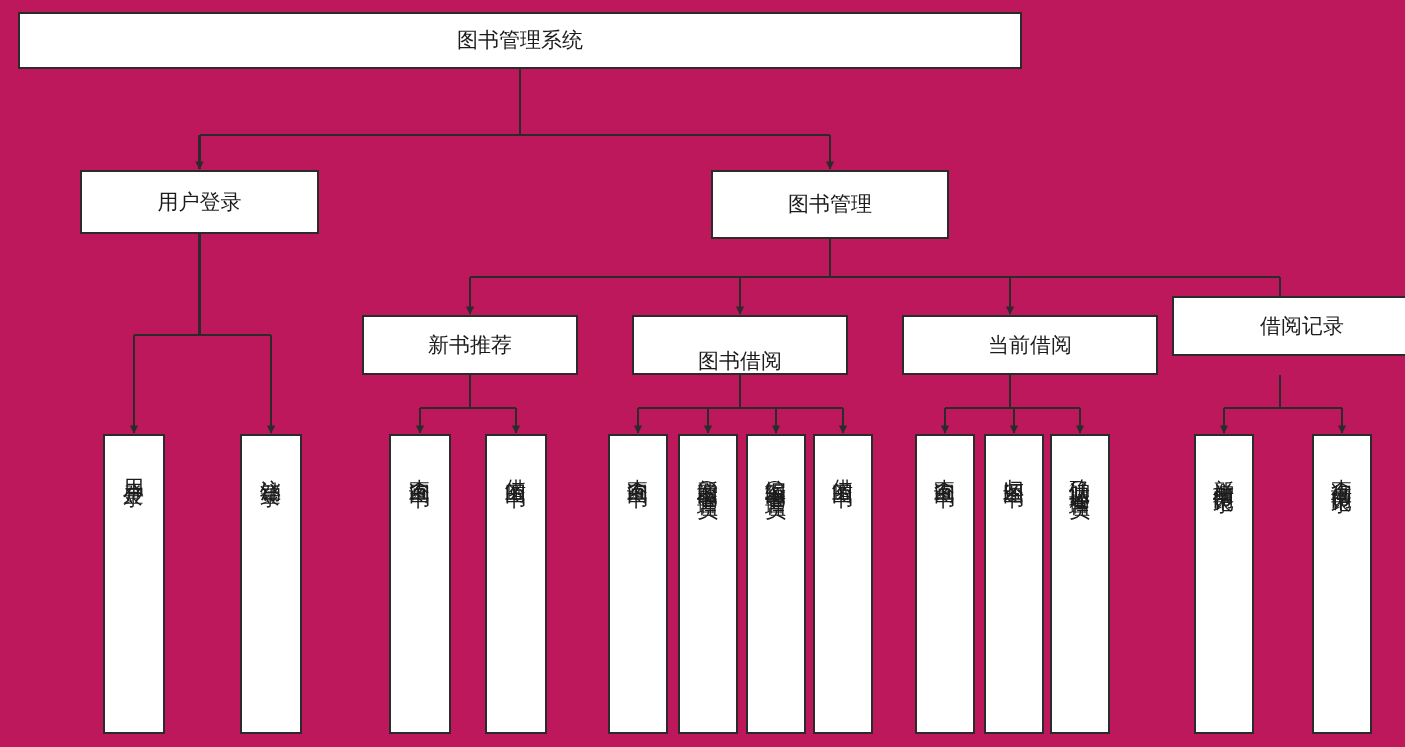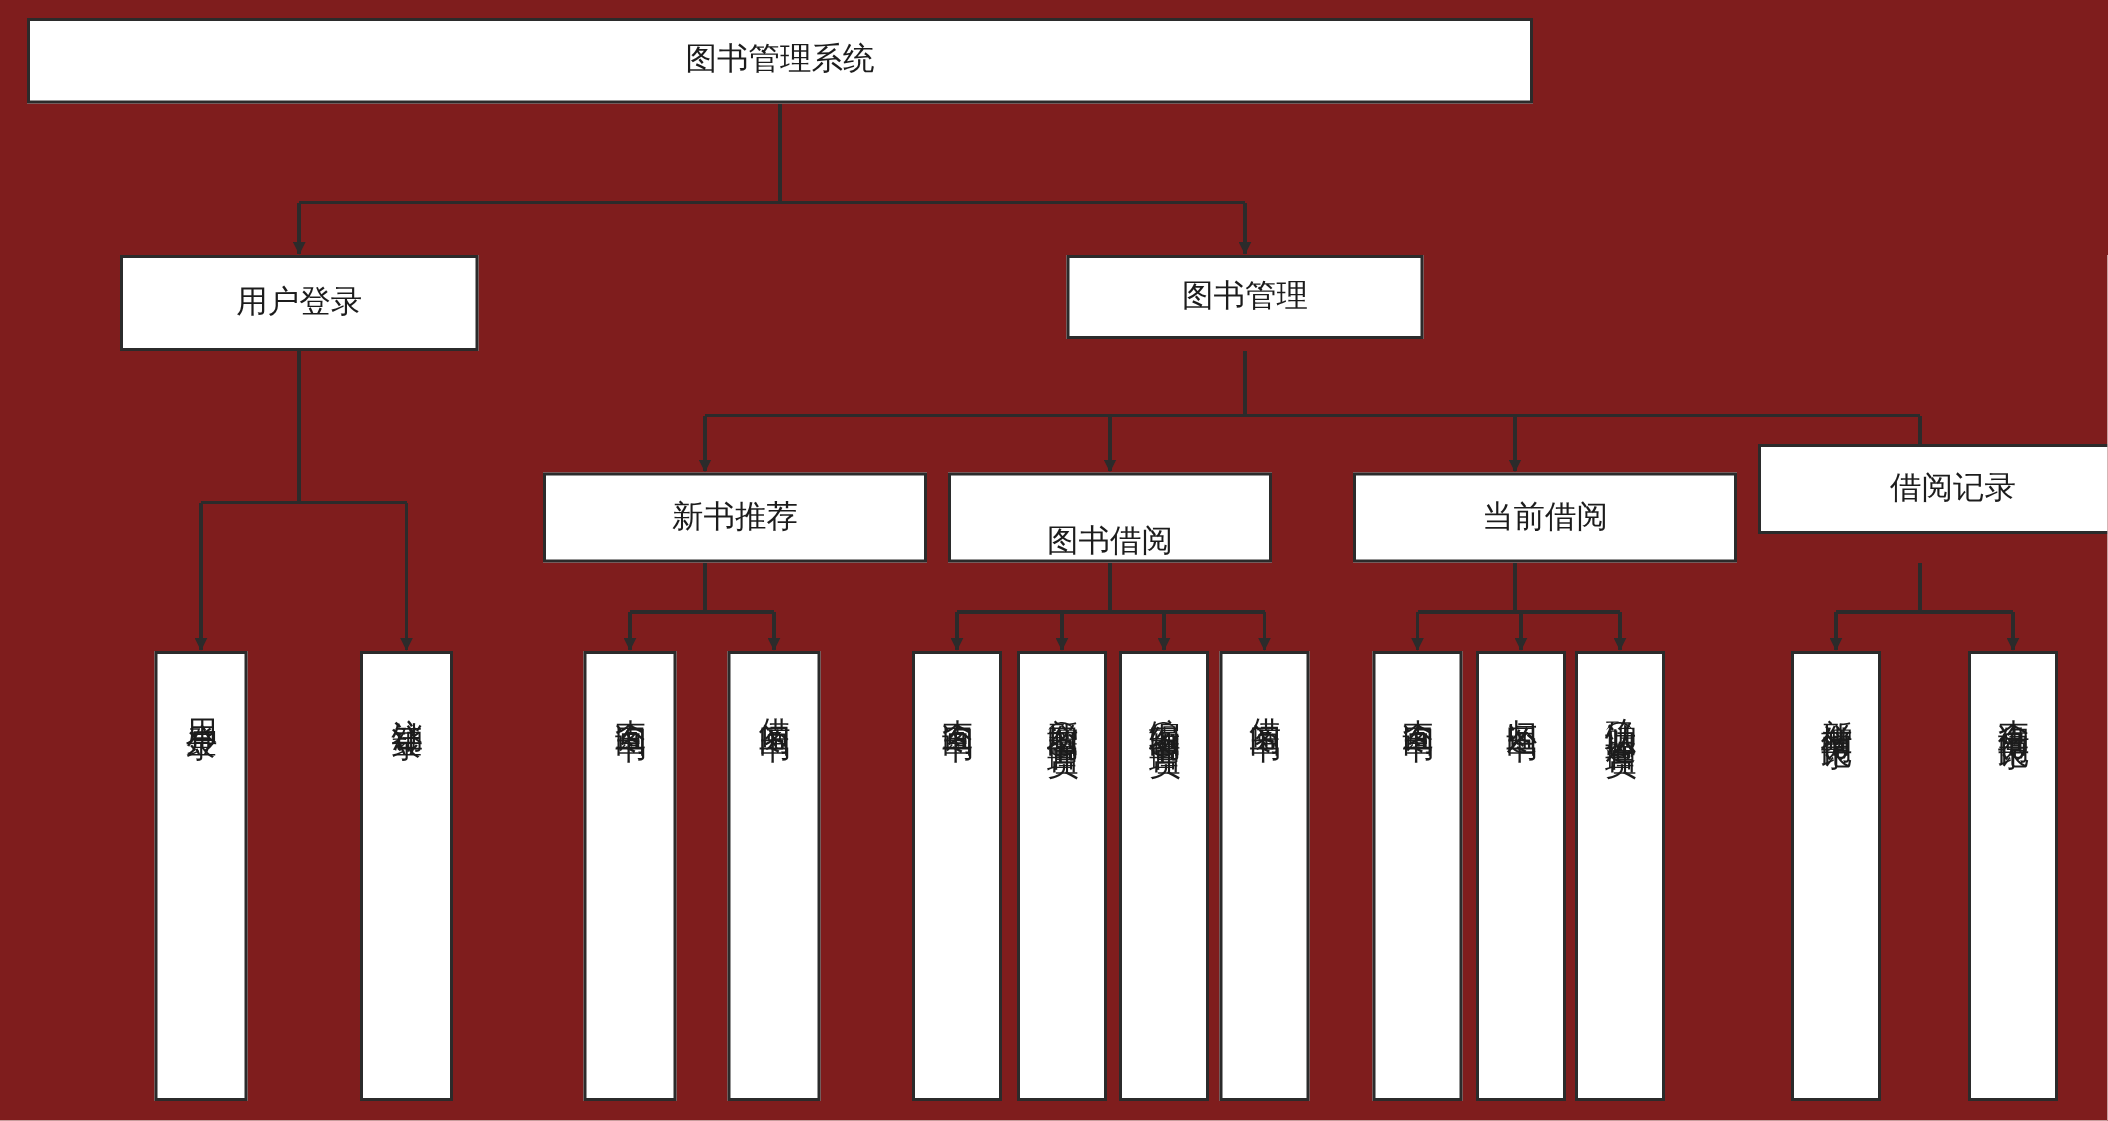--- a/index.html
+++ b/index.html
@@ -7,21 +7,21 @@
     padding: 0;
     background: #ffffff;
   }
   body {
     font-family: "Liberation Sans", "DejaVu Sans", sans-serif;
   }
   #canvas {
     position: relative;
     width: 1405px;
     height: 747px;
-    background: #7f1d1d;
+    background: #be185d;
     overflow: hidden;
   }
   #edges {
     position: absolute;
     left: 0;
     top: 0;
     width: 1405px;
     height: 747px;
   }
   .node {
@@ -115,24 +115,24 @@
         <line x1="1342" y1="408" x2="1342" y2="433" stroke="#2b2b2b" stroke-width="2.6" shape-rendering="crispEdges" marker-end="url(#arrowhead)"></line>
       </g>
   </svg>
   <div id="node-layer">
       <div class="node horiz root" style="left: 18px; top: 12px; width: 1004px; height: 57px; border-color: rgb(43, 43, 43); background: rgb(255, 255, 255);">
         <span class="label" style="color: rgb(28, 28, 28);">图书管理系统</span>
       </div>
       <div class="node horiz" style="left: 80px; top: 170px; width: 239px; height: 64px; border-color: rgb(43, 43, 43); background: rgb(255, 255, 255);">
         <span class="label" style="color: rgb(28, 28, 28);">用户登录</span>
       </div>
-      <div class="node horiz" style="left: 711px; top: 170px; width: 238px; height: 56px; border-color: rgb(43, 43, 43); background: rgb(255, 255, 255);">
+      <div class="node horiz" style="left: 711px; top: 170px; width: 238px; height: 69px; border-color: rgb(43, 43, 43); background: rgb(255, 255, 255);">
         <span class="label" style="color: rgb(28, 28, 28);">图书管理</span>
       </div>
-      <div class="node horiz" style="left: 362px; top: 315px; width: 256px; height: 60px; border-color: rgb(43, 43, 43); background: rgb(255, 255, 255);">
+      <div class="node horiz" style="left: 362px; top: 315px; width: 216px; height: 60px; border-color: rgb(43, 43, 43); background: rgb(255, 255, 255);">
         <span class="label" style="color: rgb(28, 28, 28);">新书推荐</span>
       </div>
       <div class="node horiz" style="left: 632px; top: 315px; width: 216px; height: 60px; border-color: rgb(43, 43, 43); background: rgb(255, 255, 255);">
         <span class="label" style="color: rgb(28, 28, 28); margin-top: 32px;">图书借阅</span>
       </div>
       <div class="node horiz" style="left: 902px; top: 315px; width: 256px; height: 60px; border-color: rgb(43, 43, 43); background: rgb(255, 255, 255);">
         <span class="label" style="color: rgb(28, 28, 28);">当前借阅</span>
       </div>
       <div class="node horiz" style="left: 1172px; top: 296px; width: 260px; height: 60px; border-color: rgb(43, 43, 43); background: rgb(255, 255, 255);">
         <span class="label" style="color: rgb(28, 28, 28);">借阅记录</span>

